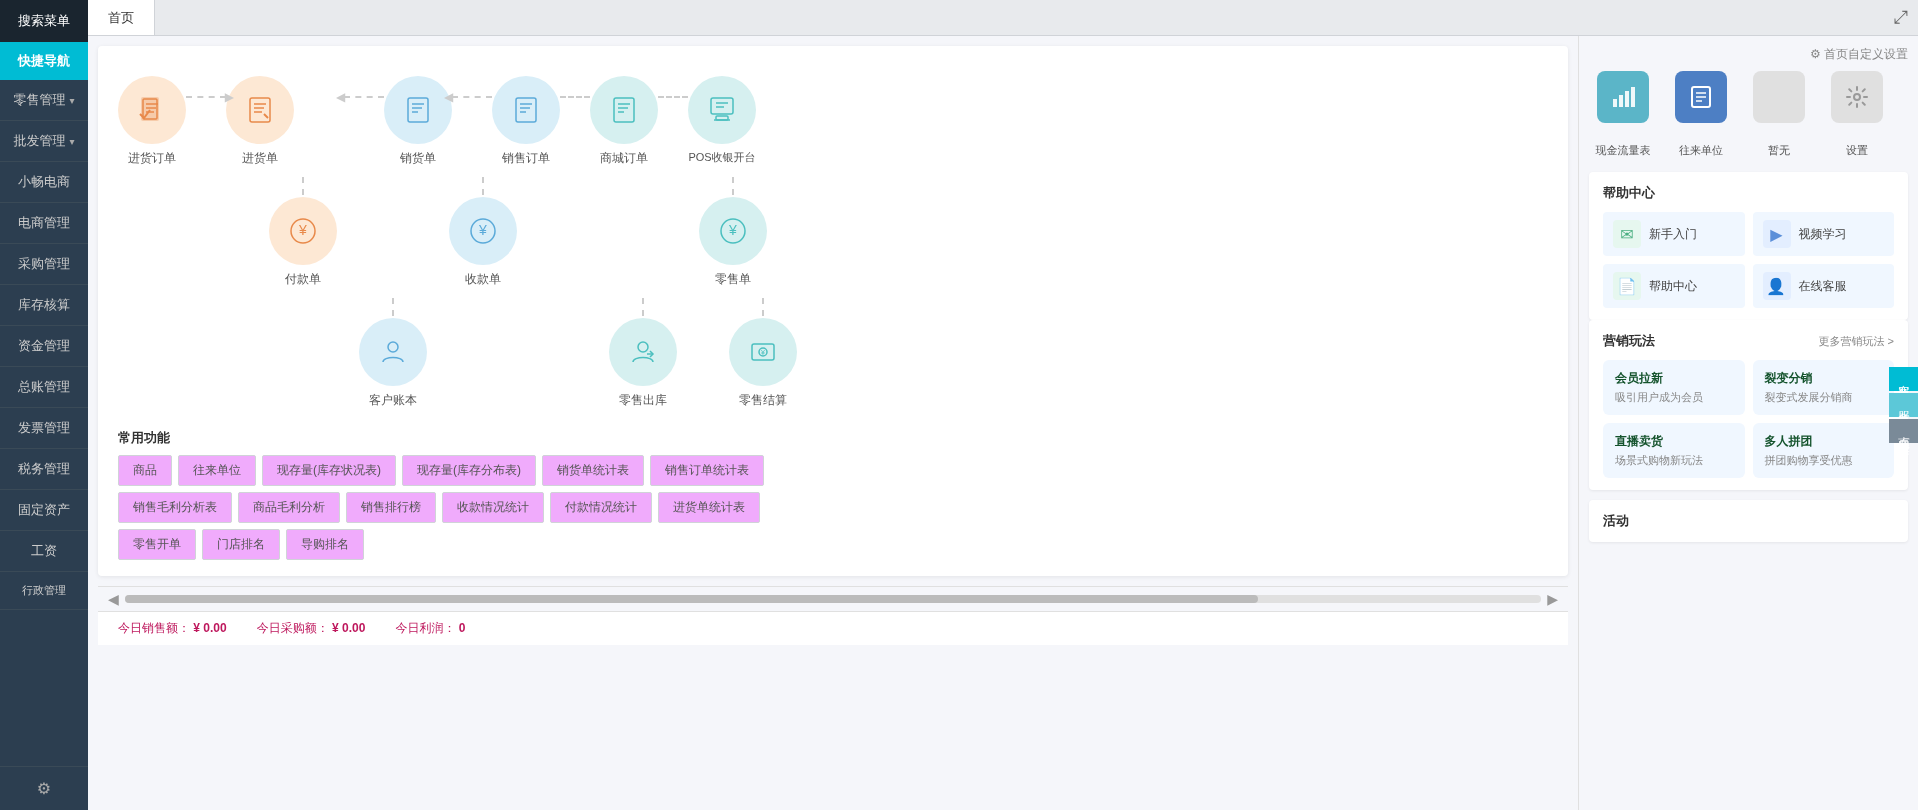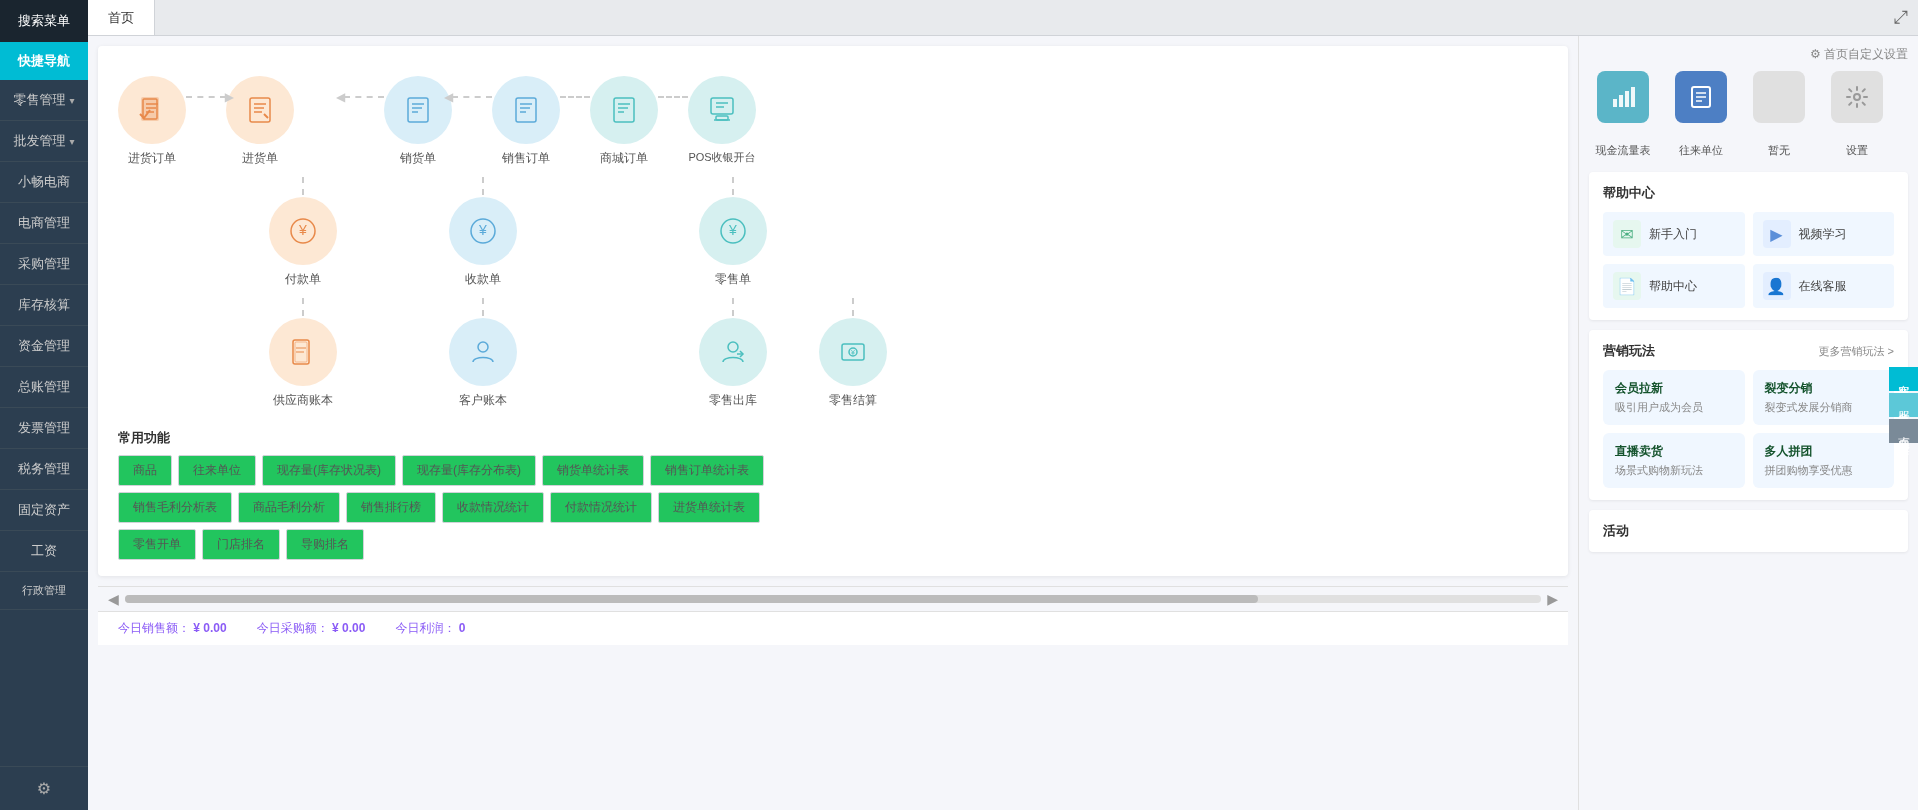--- a/index.html
+++ b/index.html
@@ -150,21 +150,21 @@
       margin-bottom: 8px;
     }
     .common-buttons {
       display: flex;
       flex-wrap: wrap;
       gap: 6px;
       margin-bottom: 6px;
     }
     .common-btn {
       border: 1px solid #d0d3d8;
-      background: #22c55e;
+      background: #f0abfc;
       padding: 6px 14px;
       font-size: 12px;
       color: #555;
       cursor: pointer;
       border-radius: 2px;
       white-space: nowrap;
     }
 
     
     .scroll-bar-wrap {
@@ -240,21 +240,20 @@
       font-size: 11px;
       color: #555;
       text-align: center;
     }
 
     
     .help-card {
       background: #fff;
       border-radius: 4px;
       padding: 12px 14px;
-      margin-bottom: 10px;
       box-shadow: 0 1px 3px rgba(0,0,0,0.07);
     }
     .help-title {
       font-size: 13px;
       font-weight: bold;
       color: #333;
       margin-bottom: 10px;
     }
     .help-grid {
       display: grid;
@@ -382,21 +381,21 @@
     }
 
     
     .stats-bar {
       background: #fff;
       border-top: 1px solid #e0e0e0;
       padding: 6px 20px;
       display: flex;
       gap: 30px;
       font-size: 12px;
-      color: #8b5cf6;
+      color: #be185d;
       flex-shrink: 0;
       height: 34px;
       align-items: center;
     }
   </style>
 </head>
 <body>
 
 <div class="sidebar">
   <div class="sidebar-search">搜索菜单</div>
@@ -618,32 +617,20 @@
             <div style="width:30px;flex-shrink:0;"></div>
             <div style="width:90px;flex-shrink:0; display:flex; flex-direction:column; align-items:center; padding-top:10px;">
               
             </div>
           </div>
 
           <div style="display:flex; align-items:flex-start;">
             <div style="width:90px;flex-shrink:0;"></div>
             <div style="width:50px;flex-shrink:0;"></div>
 
-            <div class="flow-col" style="width:90px;">
-              <div class="v-line"></div>
-              <div class="flow-circle orange" style="width:68px;height:68px;">
-                <svg width="32" height="32" viewBox="0 0 32 32" fill="none">
-                  <rect x="6" y="4" width="16" height="24" rx="2" fill="none" stroke="#e8894a" stroke-width="1.5"></rect>
-                  <rect x="8" y="6" width="12" height="20" rx="1" fill="none" stroke="#e8894a" stroke-width="0.5"></rect>
-                  <line x1="9" y1="12" x2="19" y2="12" stroke="#e8894a" stroke-width="1"></line>
-                  <line x1="9" y1="16" x2="17" y2="16" stroke="#e8894a" stroke-width="1"></line>
-                </svg>
-              </div>
-              <div class="flow-label">供应商账本</div>
-            </div>
             <div style="width:50px;flex-shrink:0;"></div>
             <div style="width:40px;flex-shrink:0;"></div>
 
             <div class="flow-col" style="width:90px;">
               <div class="v-line"></div>
               <div class="flow-circle blue" style="width:68px;height:68px;">
                 <svg width="32" height="32" viewBox="0 0 32 32" fill="none">
                   <circle cx="16" cy="11" r="5" fill="none" stroke="#5baad9" stroke-width="1.5"></circle>
                   <path d="M6 26 C6 20 26 20 26 26" fill="none" stroke="#5baad9" stroke-width="1.5"></path>
                 </svg>

